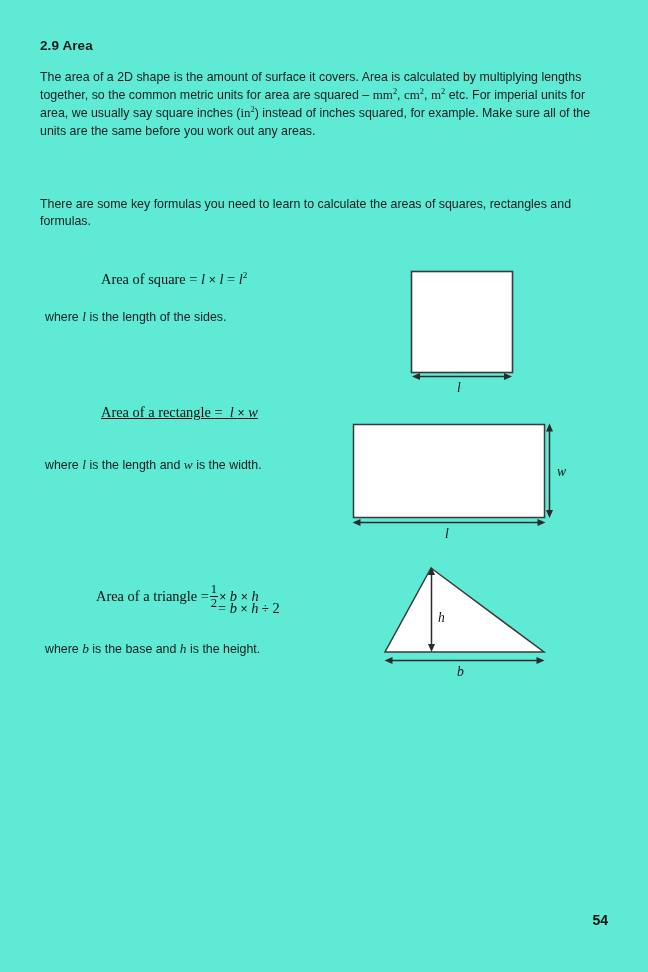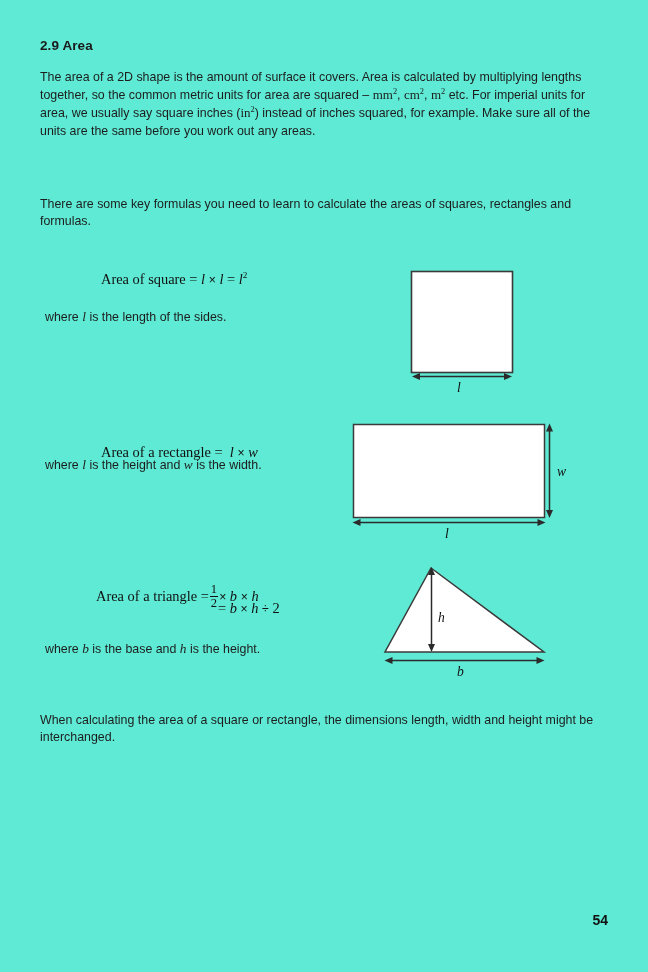--- a/index.html
+++ b/index.html
@@ -60,21 +60,21 @@
     font-size: 14.4px;
     color: #111111;
     white-space: nowrap;
   }
   .formula i { font-style: italic; }
   .formula .op { font-family: "Liberation Sans", sans-serif; font-size: 12.2px; }
   .formula .eq { font-family: "Liberation Serif", serif; }
   .formula sup { font-size: 9.2px; vertical-align: super; line-height: 0; }
 
   #sq-formula   { left: 101px; top: 271px; }
-  #rect-formula { left: 101px; top: 444px; }
+  #rect-formula { left: 101px; top: 404px; text-decoration: underline; }
   #tri-formula-1 { left: 96px;  top: 584px; }
   #tri-formula-2 { left: 218px; top: 600px; }
 
   
   .frac {
     display: inline-block;
     vertical-align: middle;
     text-align: center;
     font-size: 12.6px;
     line-height: 1.02;
@@ -159,21 +159,21 @@
     </svg>
     <div class="dim-label" style="left:61px; top:118px;">l</div>
   </div>
 
   <div class="formula" id="rect-formula"><span>Area of a rectangle</span>
     <span class="eq">=</span>
     &nbsp;<i>l</i>
     <span class="op">×</span>
     <i>w</i></div>
 
-  <div class="where" id="rect-where"><span>where </span><i>l</i><span> is the height and </span><i>w</i><span> is the width.</span></div>
+  <div class="where" id="rect-where"><span>where </span><i>l</i><span> is the length and </span><i>w</i><span> is the width.</span></div>
 
   <div class="diagram" id="rect-diagram">
     <svg width="226" height="122" viewBox="0 0 226 122">
 
       <rect x="9.5" y="8.5" width="191" height="93" fill="#ffffff" stroke="#3a3a3a" stroke-width="1.5"></rect>
 
       <line x1="12" y1="106.5" x2="198" y2="106.5" stroke="#2b2b2b" stroke-width="1.5"></line>
       <polygon points="8.5,106.5 16.5,103 16.5,110" fill="#2b2b2b"></polygon>
       <polygon points="201.5,106.5 193.5,103 193.5,110" fill="#2b2b2b"></polygon>
 
@@ -210,17 +210,16 @@
       <polygon points="53.5,92 50,84 57,84" fill="#2b2b2b"></polygon>
 
       <line x1="10" y1="100.5" x2="163" y2="100.5" stroke="#2b2b2b" stroke-width="1.5"></line>
       <polygon points="6.5,100.5 14.5,97 14.5,104" fill="#2b2b2b"></polygon>
       <polygon points="166.5,100.5 158.5,97 158.5,104" fill="#2b2b2b"></polygon>
     </svg>
     <div class="dim-label" style="left:60px; top:50px;">h</div>
     <div class="dim-label" style="left:79px; top:104px;">b</div>
   </div>
 
-  <div class="para" id="closing-para">When calculating the area of a square or rectangle, the dimensions length, width and height might be interchanged.</div>
 
   <div class="page-number">54</div>
 
 </div>
 
 </body></html>

